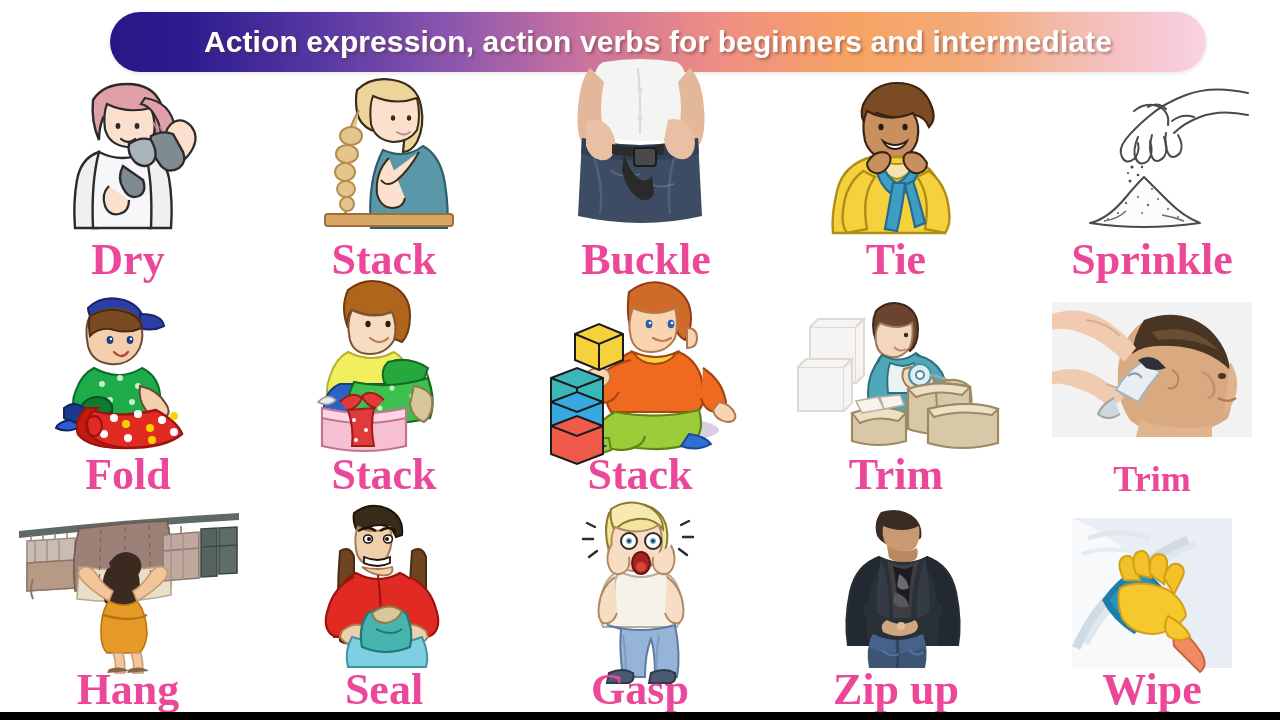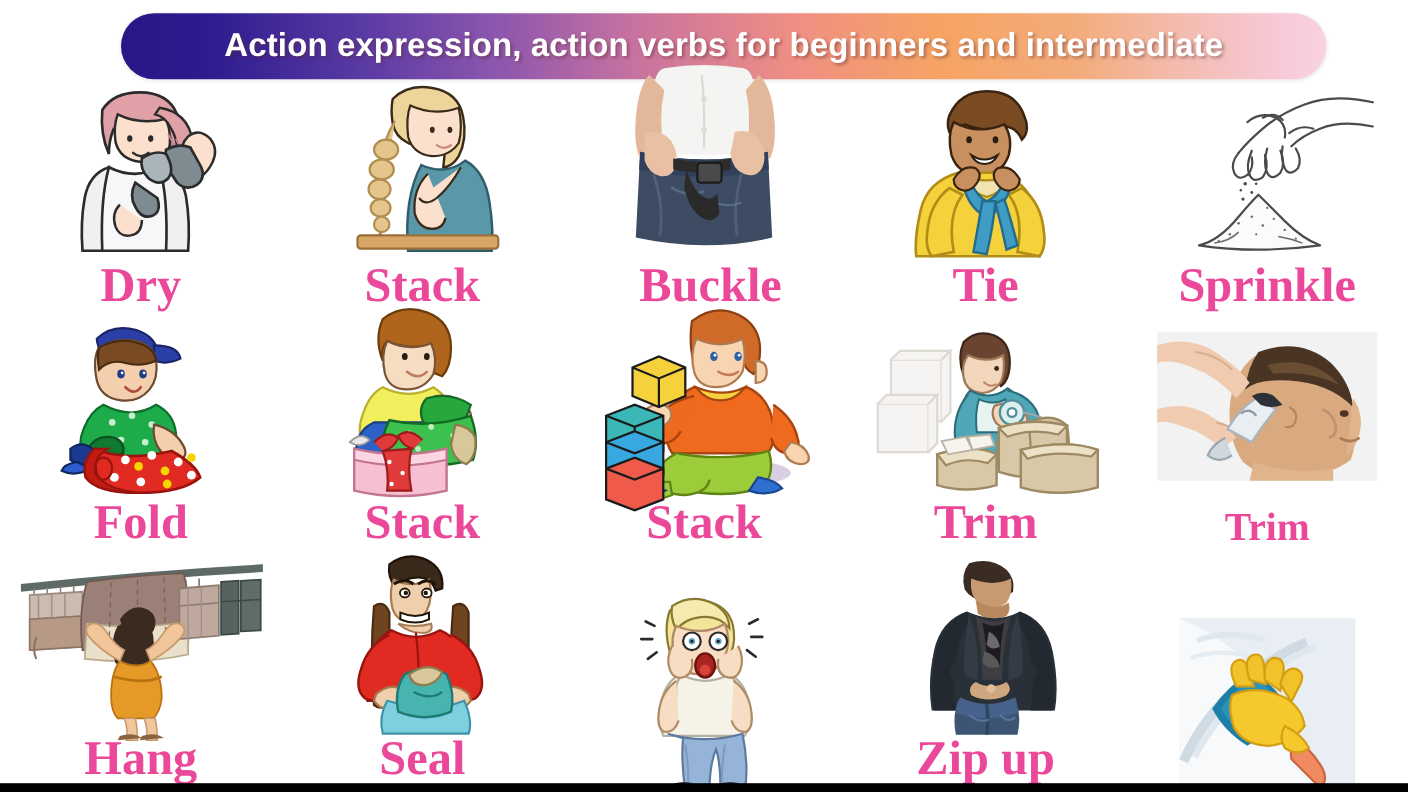--- a/index.html
+++ b/index.html
@@ -490,20 +490,21 @@
           <path d="M62 82 q-14 10-16 28 q-2 14 4 18 q10 2 14-10" fill="#f6ddc4" stroke="#b08a62" stroke-width="2"></path>
           <path d="M114 82 q14 10 16 28 q2 14-4 18 q-10 2-14-10" fill="#f6ddc4" stroke="#b08a62" stroke-width="2"></path>
           <path d="M58 50 q-6 12-2 22 q4 10 14 6 q8-4 6-16" fill="#f6ddc4" stroke="#b08a62" stroke-width="2"></path>
           <path d="M118 50 q6 12 2 22 q-4 10-14 6 q-8-4-6-16" fill="#f6ddc4" stroke="#b08a62" stroke-width="2"></path>
           <path d="M54 130 q34 10 68 0 q6 30 2 52 l-22 0 q0-26-4-38 q-6 14-6 38 l-22 0 q-4-28-2-48z" fill="#96b4d8" stroke="#5d7ba0" stroke-width="2"></path>
           <path d="M70 140 q4 24 2 42 M106 140 q-4 24-2 42" fill="none" stroke="#7f9cc0" stroke-width="2"></path>
           <path d="M56 178 q14-6 24 0 q2 8-4 10 l-22 0z" fill="#4a5a72" stroke="#2e3a4c" stroke-width="2"></path>
           <path d="M98 178 q14-6 24 0 q2 8-4 10 l-22 0z" fill="#4a5a72" stroke="#2e3a4c" stroke-width="2"></path>
         </svg>
       </div>
+      <div class="label" style="font-size:44px;margin-top:-2px;">Gasp</div>
     </div>
 
     <div class="cell">
       <div class="art">
         <svg width="175" height="160" viewBox="0 0 175 160">
           <path d="M72 4 q20-6 34 6 q8 8 6 20 q-10 8-24 8 q-14 0-20-10 q-4-14 4-24z" fill="#3a2c22"></path>
           <path d="M74 18 q20 8 36 0 q2 14-4 22 q-12 8-24 2 q-10-8-8-24z" fill="#c79a72"></path>
           <path d="M78 38 q16 10 30 2 q2 8-2 12 q-14 6-26-2z" fill="#b8885e"></path>
           <path d="M70 48 q26 12 48 0 q24 8 30 36 q6 30 2 54 l-112 0 q-4-26 2-54 q6-28 30-36z" fill="#2a3038"></path>
           <path d="M70 48 q-22 10-28 36 q-6 28-2 54 l20 0 q-4-24 0-48 q4-24 14-34z" fill="#232931"></path>
@@ -540,18 +541,19 @@
           <path d="M38 82 q12-18 30-28 q16 10 26 26 q-14 20-30 30 q-18-12-26-28z" fill="#2a93bc"></path>
           <path d="M52 62 q-8-16-2-22 q8-6 12 4 l6 18z" fill="#f2c22a" stroke="#d49f14" stroke-width="2"></path>
           <path d="M64 56 q-6-18 2-22 q9-4 11 8 l2 18z" fill="#f2c22a" stroke="#d49f14" stroke-width="2"></path>
           <path d="M78 56 q-2-18 8-20 q10 0 9 12 l-3 18z" fill="#f2c22a" stroke="#d49f14" stroke-width="2"></path>
           <path d="M92 60 q4-16 14-14 q9 4 4 14 l-8 16z" fill="#f2c22a" stroke="#d49f14" stroke-width="2"></path>
           <path d="M48 70 q22-10 48 2 q16 10 18 26 q-12 16-32 18 q-22 0-32-16 q-6-18-2-30z" fill="#f5c82e" stroke="#d49f14" stroke-width="2"></path>
           <path d="M100 106 q18 10 30 30 q6 12-2 18 l-26-26z" fill="#f08a62" stroke="#c96540" stroke-width="2"></path>
           <path d="M96 98 q16 8 22 20 q-10 8-22 0 q-6-10 0-20z" fill="#f5c82e" stroke="#d49f14" stroke-width="2"></path>
         </svg>
       </div>
+      <div class="label" style="font-size:44px;margin-top:0px;">Wipe</div>
     </div>
 
   </div>
 
   <div class="bottombar"></div>
 </div>
 
 </body></html>

